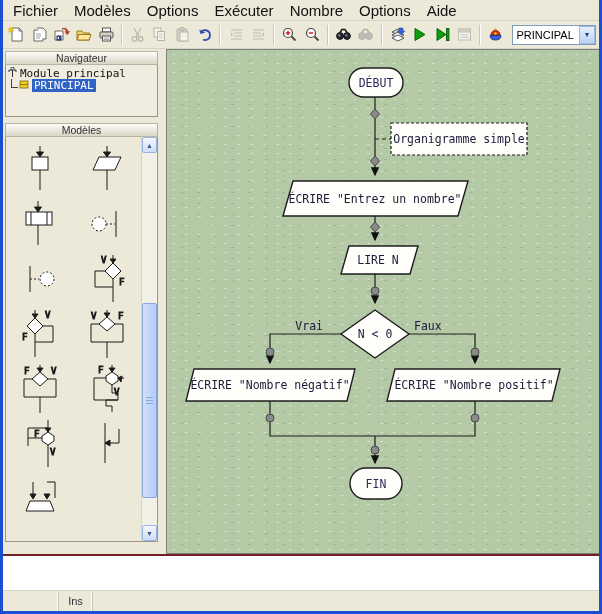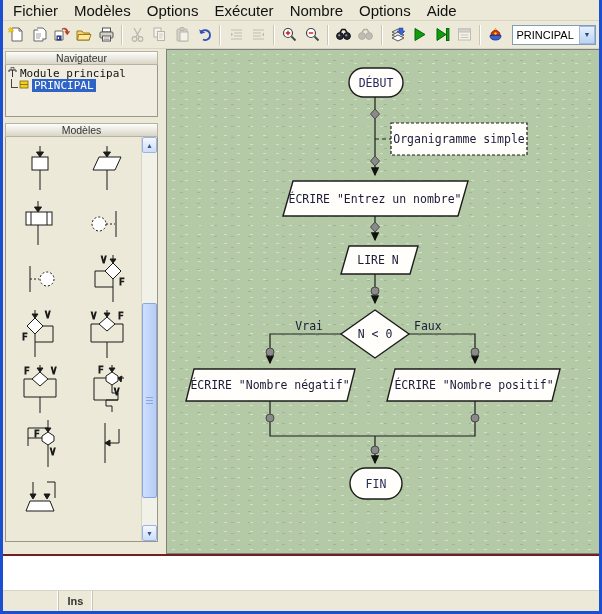--- a/index.html
+++ b/index.html
@@ -71,21 +71,21 @@
     background-size:13px 9px,17px 11px;background-position:0 0,6px 5px;
     overflow:hidden;position:relative;text-align:right;}
   .canvas svg{display:block;}
   .flow-text{font-family:"DejaVu Sans Mono",monospace;font-size:11.5px;fill:#1b1b3a;}
   
   .maroon{height:3px;flex:0 0 3px;background:linear-gradient(180deg,#702020 0 66%,#ffffff 66%);}
   .output{height:34px;flex:0 0 34px;background:#fff;border-bottom:1px solid #d8d4c4;}
   .statusbar{height:20px;flex:0 0 20px;background:#ece9d8;display:flex;align-items:stretch;font-size:11px;color:#333;}
   .st-cell{border-right:1px solid #c9c5b2;box-shadow:inset -1px 0 0 #fff;display:flex;align-items:center;padding:0 6px;}
   .st-0{width:56px;}
-  .st-1{width:34px;justify-content:center;font-weight:bold;}
+  .st-1{width:34px;justify-content:center;}
   .st-2{flex:1;border-right:none;box-shadow:none;}
 </style>
 </head>
 <body>
 
 <div class="window">
 
 
   <div class="menubar">
     <div class="menu-item">Fichier</div>

